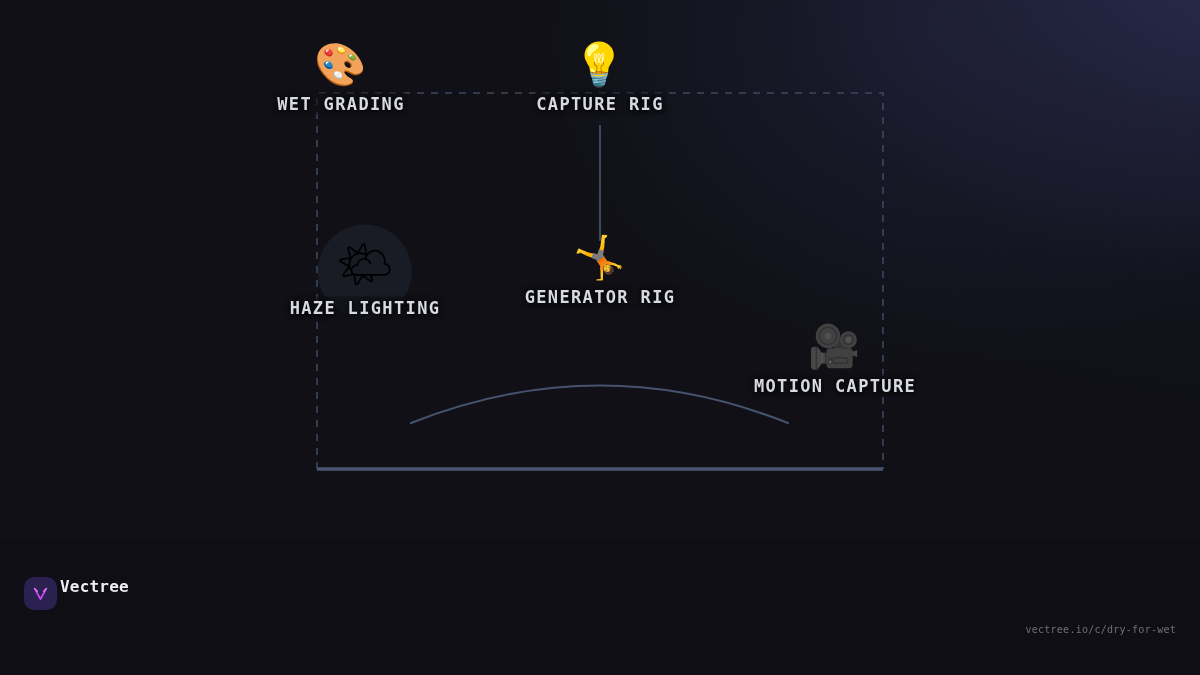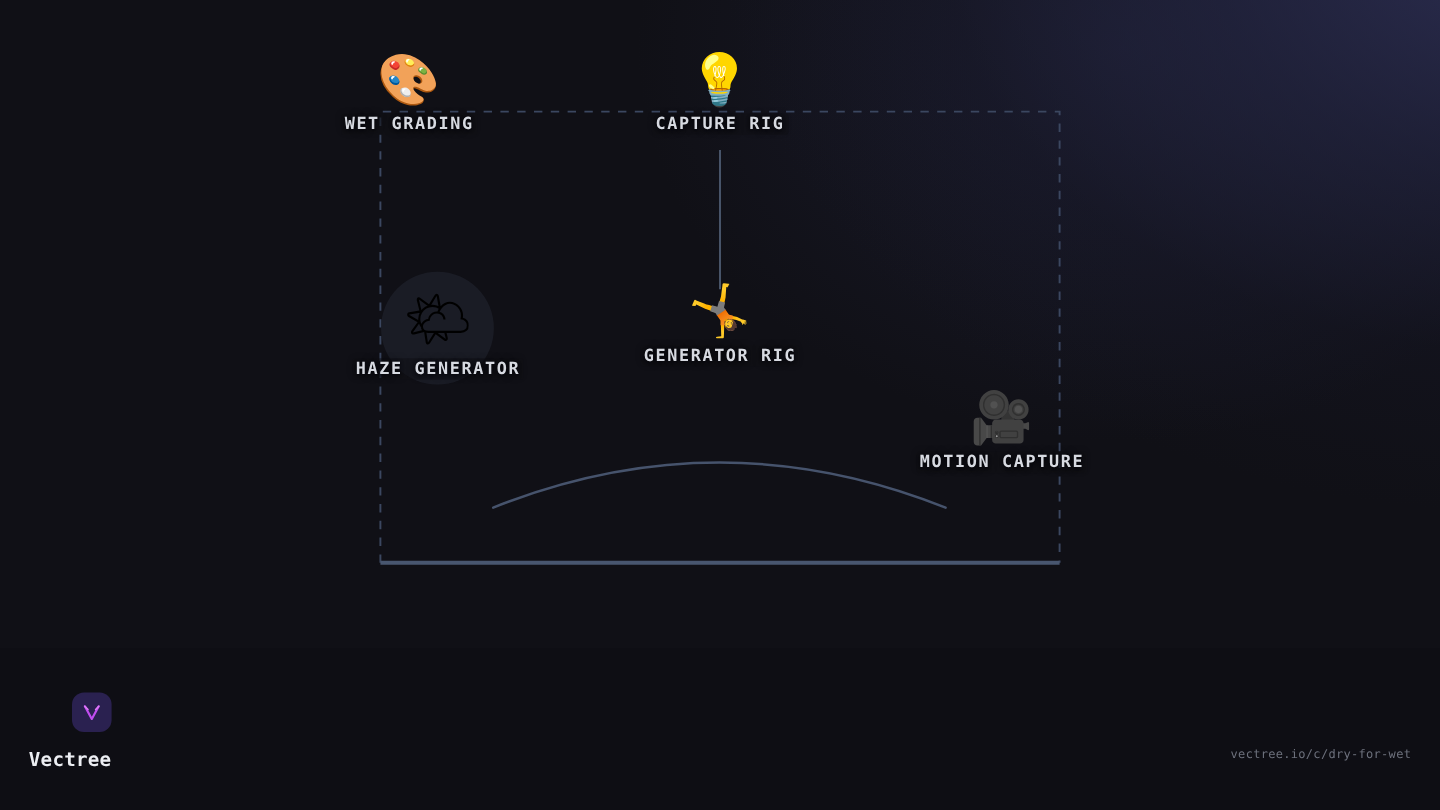--- a/index.html
+++ b/index.html
@@ -55,21 +55,21 @@
     font-family:"DejaVu Sans", sans-serif;
     line-height:1;
     display:block;
     text-align:center;
     user-select:none;
   }
 
   .node-label {
     margin-top:7px;
     font-family:"DejaVu Sans Mono", monospace;
-    font-size:14px;
+    font-size:17px;
     letter-spacing:1.35px;
     font-weight:700;
     color:#d7dae1;
     text-shadow:0 1px 3px rgba(5,5,10,0.95), 0 0 7px rgba(5,5,10,0.9);
     padding:1px 3px;
     border-radius:3px;
     background:rgba(16,16,22,0.55);
   }
 
   
@@ -101,21 +101,21 @@
   #footer {
     position:absolute;
     left:0; top:540px;
     width:1200px; height:135px;
     background:#0e0e14;
   }
 
   #brand-row {
     position:absolute;
     left:24px; top:37px;
-    display:flex; align-items:flex-end; gap:13px;flex-direction:column;
+    display:flex; align-items:flex-start; gap:3px;
   }
 
   #brand-mark {
     width:33px; height:33px;
     border-radius:10px;
     background:#2a2150;
     display:flex; align-items:center; justify-content:center;
     flex:none;
   }
 
@@ -171,21 +171,21 @@
       <span class="node-label">WET GRADING</span>
     </div>
 
     <div class="node" style="left:600px; top:79px;">
       <span class="node-emoji" style="font-size:42px;">💡</span>
       <span class="node-label">CAPTURE RIG</span>
     </div>
 
     <div class="node node-halo" style="left:365px; top:278px;">
       <span class="node-emoji emoji-tile">🌤</span>
-      <span class="node-label">HAZE GENERATOR</span>
+      <span class="node-label">HAZE LIGHTING</span>
     </div>
 
     <div class="node" style="left:600px; top:272px;">
       <span class="node-emoji" style="font-size:42px;">🤸</span>
       <span class="node-label">GENERATOR RIG</span>
     </div>
 
     <div class="node" style="left:835px; top:361px;">
       <span class="node-emoji desaturated" style="font-size:42px;">🎥</span>
       <span class="node-label">MOTION CAPTURE</span>

